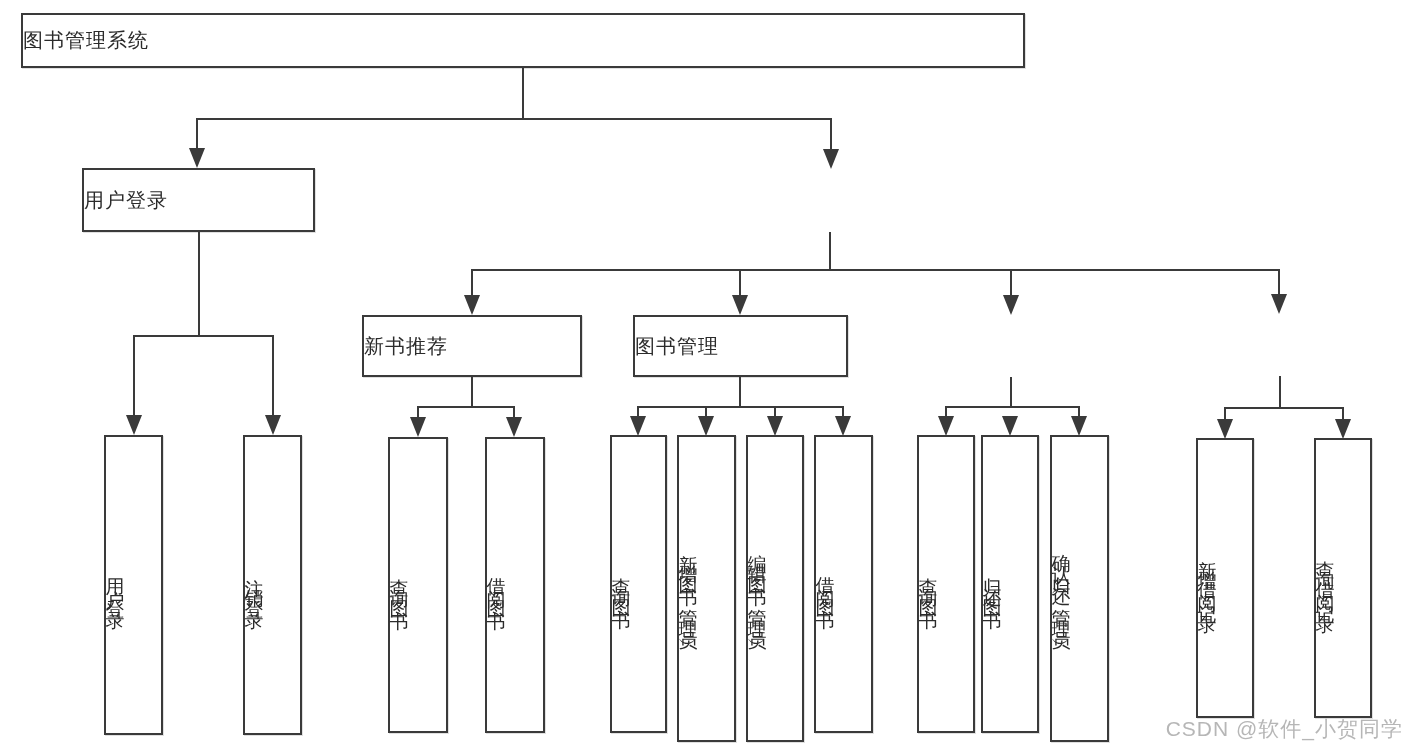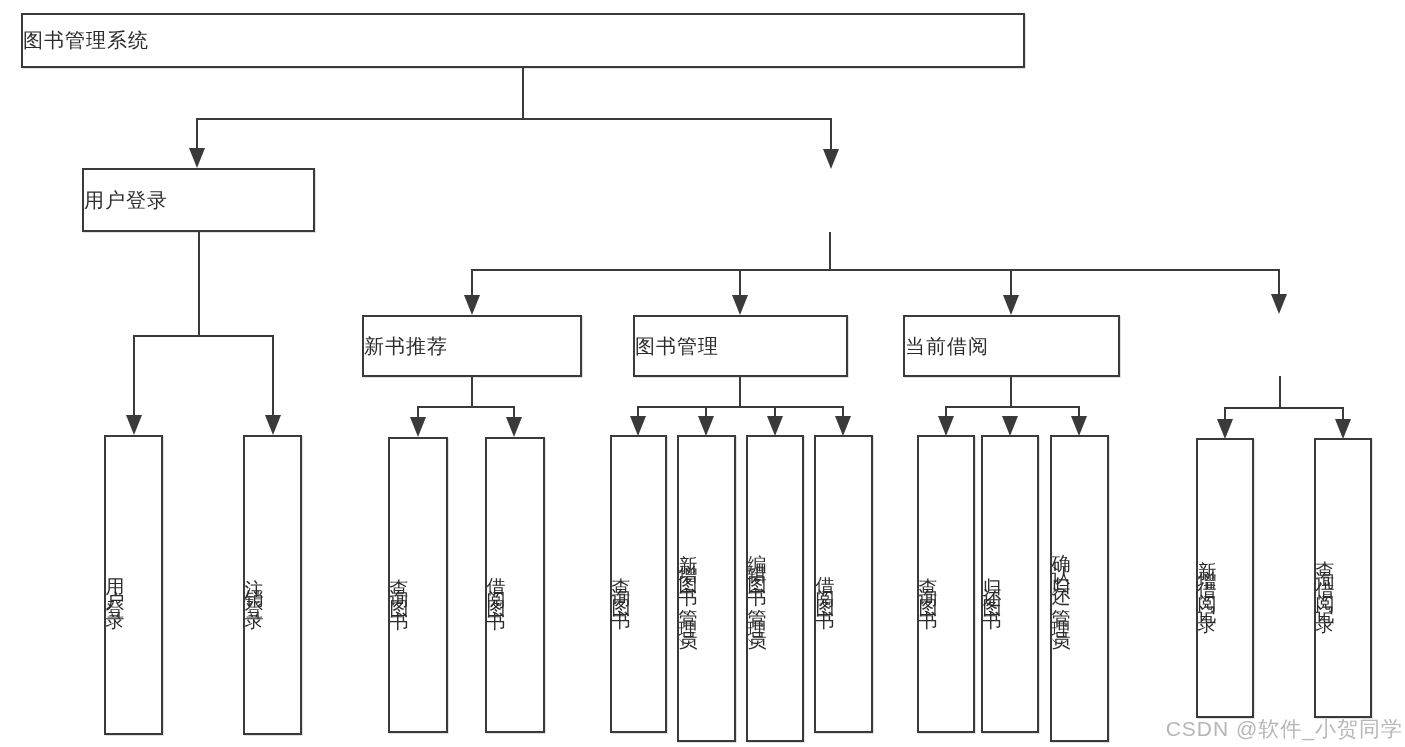--- a/index.html
+++ b/index.html
@@ -26,23 +26,20 @@
 
   <div class="box h" style="left:82px;top:168px;width:233px;height:64px">
     <span class="lbl">用户登录</span>
   </div>
 
   <div class="box h" style="left:362px;top:315px;width:220px;height:62px">
     <span class="lbl">新书推荐</span>
   </div>
   <div class="box h" style="left:633px;top:315px;width:215px;height:62px">
     <span class="lbl">图书管理</span>
-  </div>
-  <div class="box h" style="left:903px;top:315px;width:217px;height:62px">
-    <span class="lbl">当前借阅</span>
   </div>
 
   <div class="box v" style="left:104px;top:435px;width:59px;height:300px">
     <span class="vtext">用户登录</span>
   </div>
   <div class="box v" style="left:243px;top:435px;width:59px;height:300px">
     <span class="vtext">注销登录</span>
   </div>
 
   <div class="box v" style="left:388px;top:437px;width:60px;height:296px">

